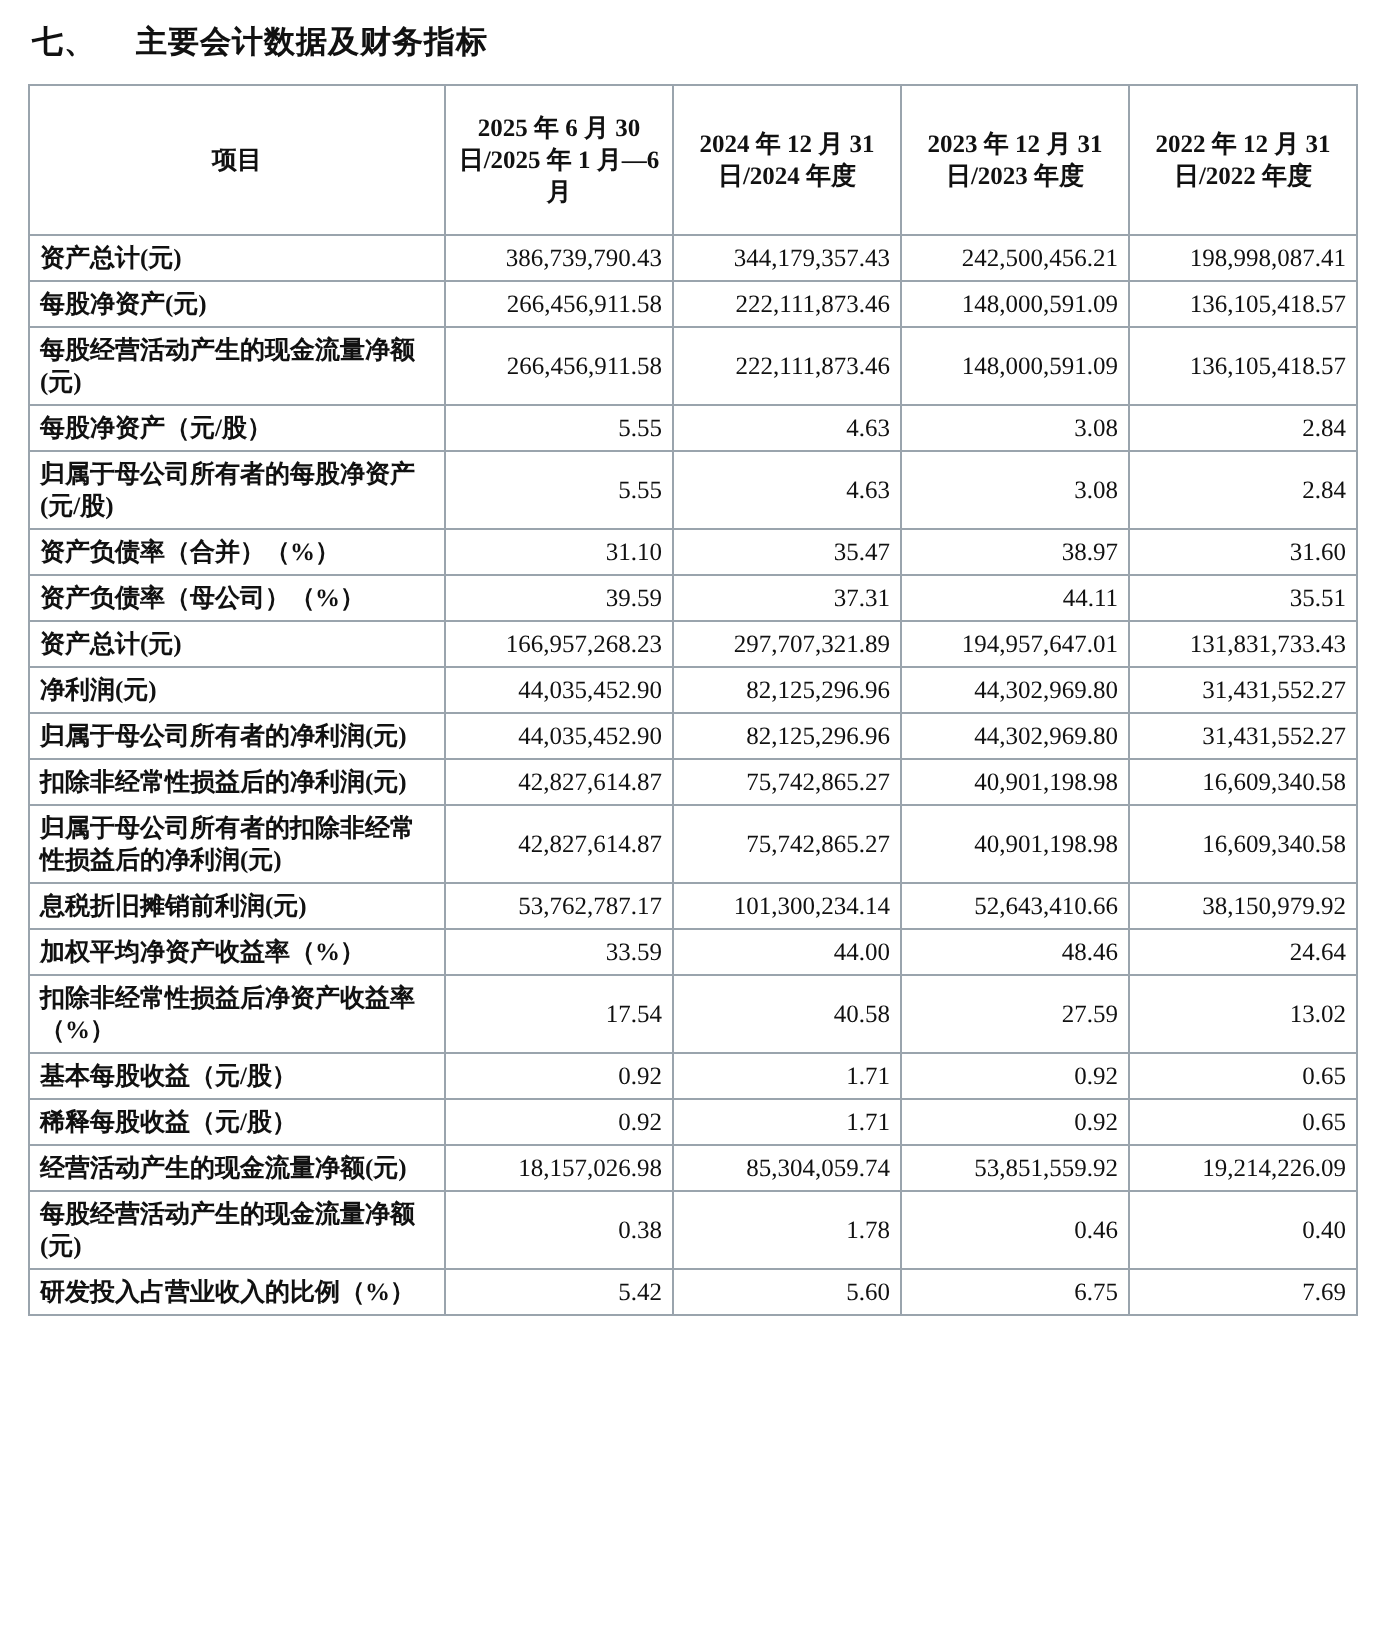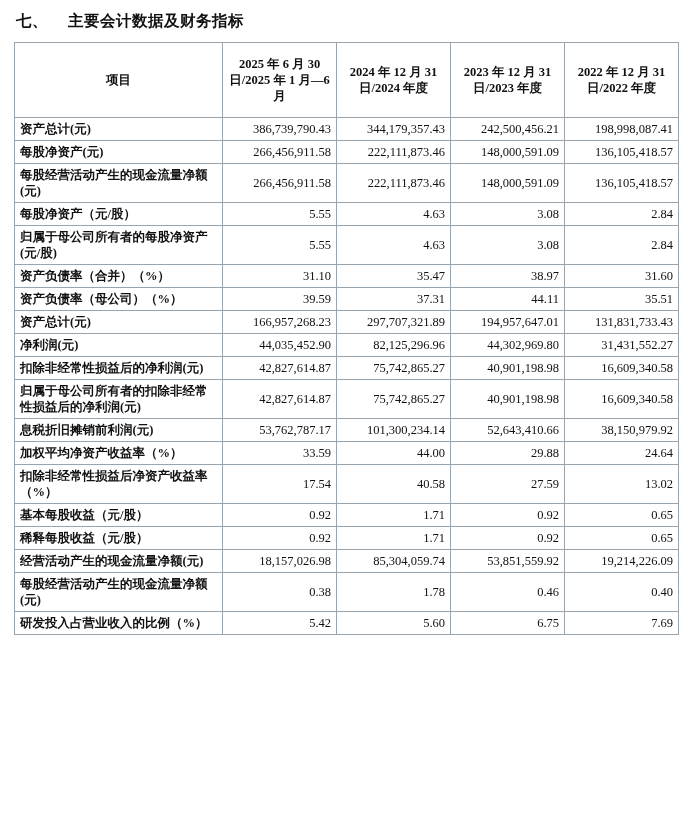--- a/index.html
+++ b/index.html
@@ -150,20 +150,27 @@
           <td class="val">131,831,733.43</td>
         </tr>
         <tr>
           <td class="item">净利润(元)</td>
           <td class="val">44,035,452.90</td>
           <td class="val">82,125,296.96</td>
           <td class="val">44,302,969.80</td>
           <td class="val">31,431,552.27</td>
         </tr>
         <tr>
+          <td class="item">归属于母公司所有者的净利润(元)</td>
+          <td class="val">44,035,452.90</td>
+          <td class="val">82,125,296.96</td>
+          <td class="val">44,302,969.80</td>
+          <td class="val">31,431,552.27</td>
+        </tr>
+        <tr>
           <td class="item">扣除非经常性损益后的净利润(元)</td>
           <td class="val">42,827,614.87</td>
           <td class="val">75,742,865.27</td>
           <td class="val">40,901,198.98</td>
           <td class="val">16,609,340.58</td>
         </tr>
         <tr>
           <td class="item">归属于母公司所有者的扣除非经常性损益后的净利润(元)</td>
           <td class="val">42,827,614.87</td>
           <td class="val">75,742,865.27</td>
@@ -174,21 +181,21 @@
           <td class="item">息税折旧摊销前利润(元)</td>
           <td class="val">53,762,787.17</td>
           <td class="val">101,300,234.14</td>
           <td class="val">52,643,410.66</td>
           <td class="val">38,150,979.92</td>
         </tr>
         <tr>
           <td class="item">加权平均净资产收益率（%）</td>
           <td class="val">33.59</td>
           <td class="val">44.00</td>
-          <td class="val">29.88</td>
+          <td class="val">48.46</td>
           <td class="val">24.64</td>
         </tr>
         <tr>
           <td class="item">扣除非经常性损益后净资产收益率（%）</td>
           <td class="val">17.54</td>
           <td class="val">40.58</td>
           <td class="val">27.59</td>
           <td class="val">13.02</td>
         </tr>
         <tr>

